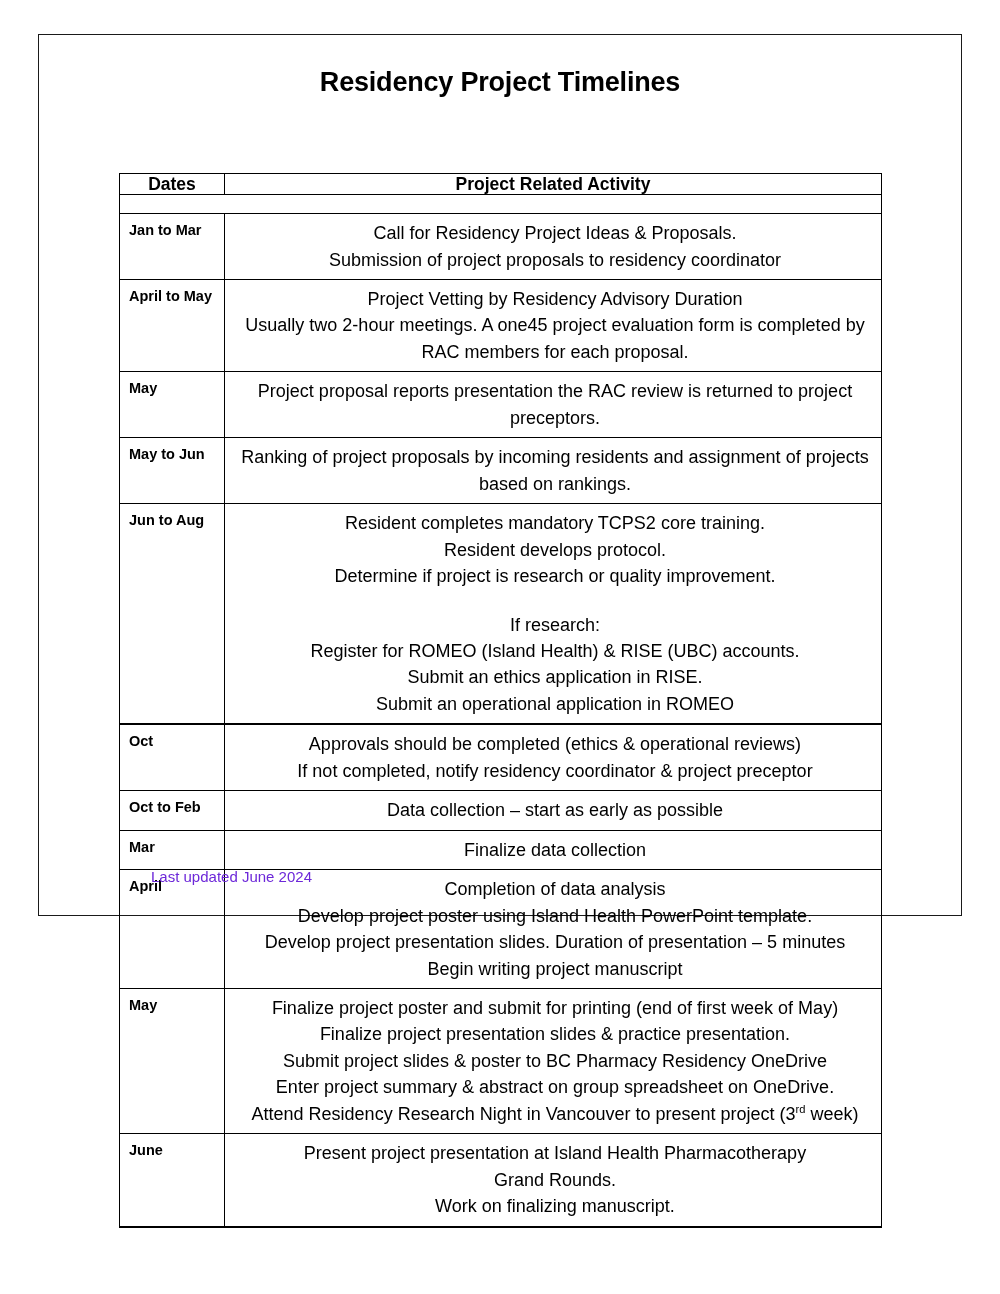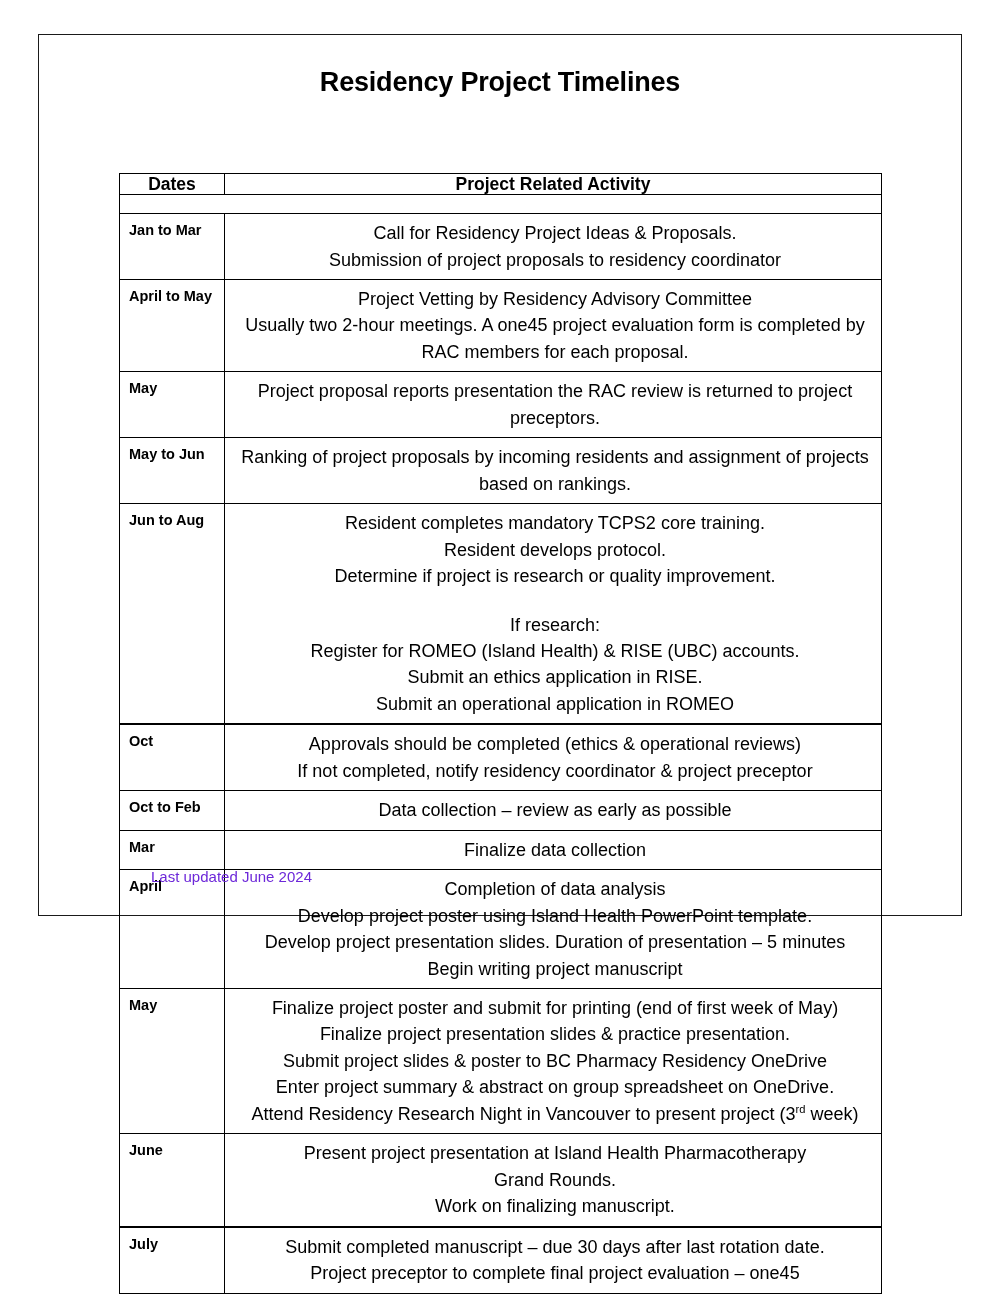--- a/index.html
+++ b/index.html
@@ -141,21 +141,21 @@
       <tr class="data">
             <td class="dates-cell">Jan to Mar</td>
             <td class="activity-cell">
               <span class="line">Call for Residency Project Ideas &amp; Proposals.</span>
               <span class="line">Submission of project proposals to residency coordinator</span>
             </td>
           </tr>
           <tr class="data">
             <td class="dates-cell">April to May</td>
             <td class="activity-cell">
-              <span class="line">Project Vetting by Residency Advisory Committee</span>
+              <span class="line">Project Vetting by Residency Advisory Duration</span>
               <span class="line">Usually two 2-hour meetings.  A one45 project evaluation form is completed by RAC members for each proposal.</span>
             </td>
           </tr>
           <tr class="data">
             <td class="dates-cell">May</td>
             <td class="activity-cell">
               <span class="line">Project proposal reports presentation the RAC review is returned to project preceptors.</span>
             </td>
           </tr>
           <tr class="data">
@@ -180,21 +180,21 @@
           <tr class="data">
             <td class="dates-cell">Oct</td>
             <td class="activity-cell">
               <span class="line">Approvals should be completed (ethics &amp; operational reviews)</span>
               <span class="line">If not completed, notify residency coordinator &amp; project preceptor</span>
             </td>
           </tr>
           <tr class="data">
             <td class="dates-cell">Oct to Feb</td>
             <td class="activity-cell">
-              <span class="line">Data collection – review as early as possible</span>
+              <span class="line">Data collection – start as early as possible</span>
             </td>
           </tr>
           <tr class="data">
             <td class="dates-cell">Mar</td>
             <td class="activity-cell">
               <span class="line">Finalize data collection</span>
             </td>
           </tr>
           <tr class="data">
             <td class="dates-cell">April</td>
@@ -216,26 +216,19 @@
             </td>
           </tr>
           <tr class="data thick-bottom">
             <td class="dates-cell">June</td>
             <td class="activity-cell">
               <span class="line">Present project presentation at Island Health Pharmacotherapy</span>
               <span class="line">Grand Rounds.</span>
               <span class="line">Work on finalizing manuscript.</span>
             </td>
           </tr>
-          <tr class="data thick-bottom thick-top">
-            <td class="dates-cell">July</td>
-            <td class="activity-cell">
-              <span class="line">Submit completed manuscript – due 30 days after last rotation date.</span>
-              <span class="line">Project preceptor to complete final project evaluation – one45</span>
-            </td>
-          </tr>
         </tbody>
     </table>
   </div>
 
   <div class="footer">Last updated June 2024</div>
 
 </div>
 
 </body></html>

